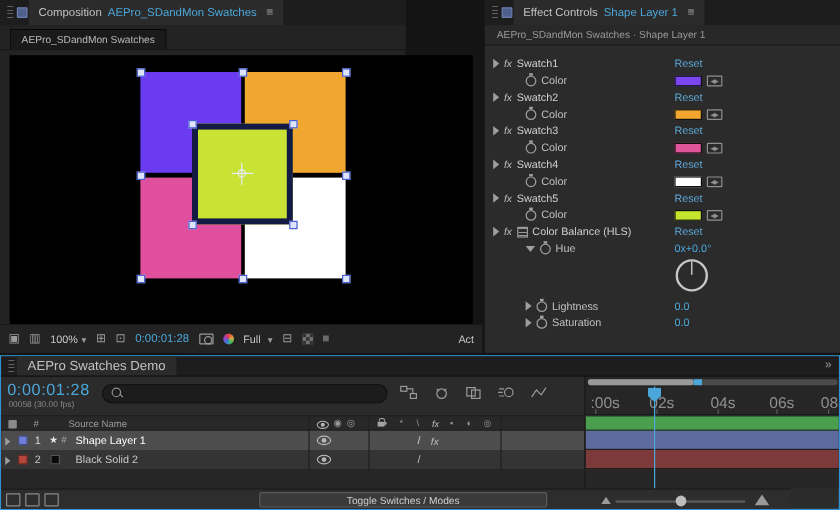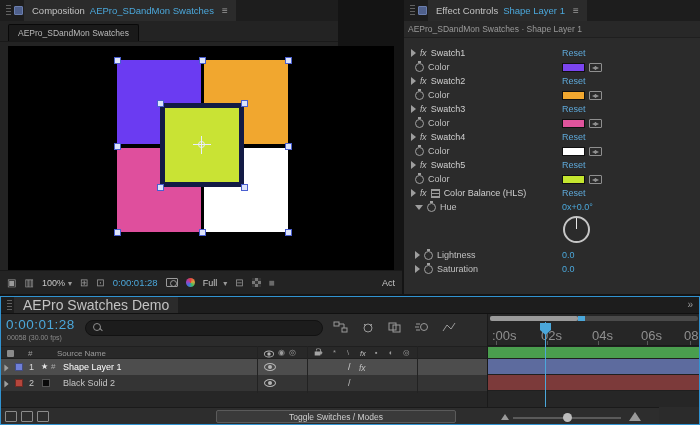--- a/index.html
+++ b/index.html
@@ -55,37 +55,37 @@
 .anchor{position:absolute;width:18px;height:18px}
 .anchor::before{content:"";position:absolute;left:0;right:0;top:8px;height:1px;background:#e8ecff}
 .anchor::after{content:"";position:absolute;top:0;bottom:0;left:8px;width:1px;background:#e8ecff}
 .anchor i{position:absolute;left:5px;top:5px;width:7px;height:7px;border:1px solid #e8ecff;border-radius:50%}
 .ctoolbar{left:0;bottom:0;width:402px;height:24px;background:#232323;border-top:1px solid #191919;display:flex;align-items:center;gap:8px;padding:0 7px;overflow:hidden}
 .ctoolbar .tc{color:#4ba7da;font-size:9.5px}
 .caret{color:#9a9a9a;font-size:8px}
 
 
 .fxp{left:404px;top:0;width:296px;height:294px;background:#2b2b2b;overflow:hidden}
-.crumb{height:17px;background:#282828;border-bottom:1px solid #1f1f1f;display:flex;align-items:center;padding-left:4px;font-size:8.5px;color:#9a9a9a}
+.crumb{height:17px;background:#282828;border-bottom:1px solid #1f1f1f;display:flex;align-items:center;padding-left:10px;font-size:8.5px;color:#9a9a9a}
 .erows{padding-top:8px}
 .erow{position:relative;height:14px;display:flex;align-items:center;gap:4px;padding-left:7px;font-size:9px;color:#cfcfcf}
-.erow.prop{padding-left:11px;color:#c0c0c0}
+.erow.prop{padding-left:34px;color:#c0c0c0}
 .rv{position:absolute;left:158px;top:0;height:14px;display:flex;align-items:center;gap:4px}
 .reset{color:#5ea8d8}
 .bluev{color:#4ba7da}
 .swatch{width:23px;height:9px;border:1px solid #101010}
 .effico{width:9px;height:9px;border:1px solid #9a9a9a;background:repeating-linear-gradient(to bottom,#9a9a9a 0 1px,transparent 1px 3px);flex:none}
 .dialrow{height:34px;position:relative}
 .dial{position:absolute;left:159px;top:2px;width:27px;height:27px;border:2px solid #c6c6c6;border-radius:50%}
 .dial::after{content:"";position:absolute;left:10.5px;top:0;width:1.5px;height:11px;background:#e6e6e6}
 
 
 .tl{left:0;top:296px;width:700px;height:129px;background:#2b2b2b;border:1px solid #3193d1}
 .tl .tabbar{height:17px;border-bottom:1px solid #111}
-.tl .tab{font-size:14px;padding:8px 9px}
+.tl .tab{font-size:11px;padding:8px 9px}
 .chev{position:absolute;right:6px;top:2px;color:#9a9a9a;font-size:10px}
 .lpane{left:0;top:17px;width:486px;height:93px;background:#2b2b2b;overflow:hidden}
 .bigtc{position:absolute;left:5px;top:3px;font-size:13.5px;color:#4ba7da;letter-spacing:.5px}
 .frinfo{position:absolute;left:6px;top:20px;font-size:7px;color:#8a8a8a}
 .search{position:absolute;left:84px;top:6px;width:238px;height:16px;background:#1c1c1c;border:1px solid #121212;border-radius:9px;display:flex;align-items:center;gap:4px;padding:0 7px}
 .search input{flex:1;background:transparent;border:none;outline:none;color:#cfcfcf;font-size:9px;font-family:inherit}
 .tlicons{position:absolute;left:332px;top:7px;display:flex;gap:13px;align-items:center}
 .hdr{position:absolute;left:0;top:32px;width:486px;height:13px;background:#282828;border-top:1px solid #1f1f1f;border-bottom:1px solid #1f1f1f;font-size:8px;color:#9a9a9a}
 .lrow{position:absolute;left:0;width:486px;height:16px}
 .lrow .nm{position:absolute;left:62px;top:3px;font-size:9px}

